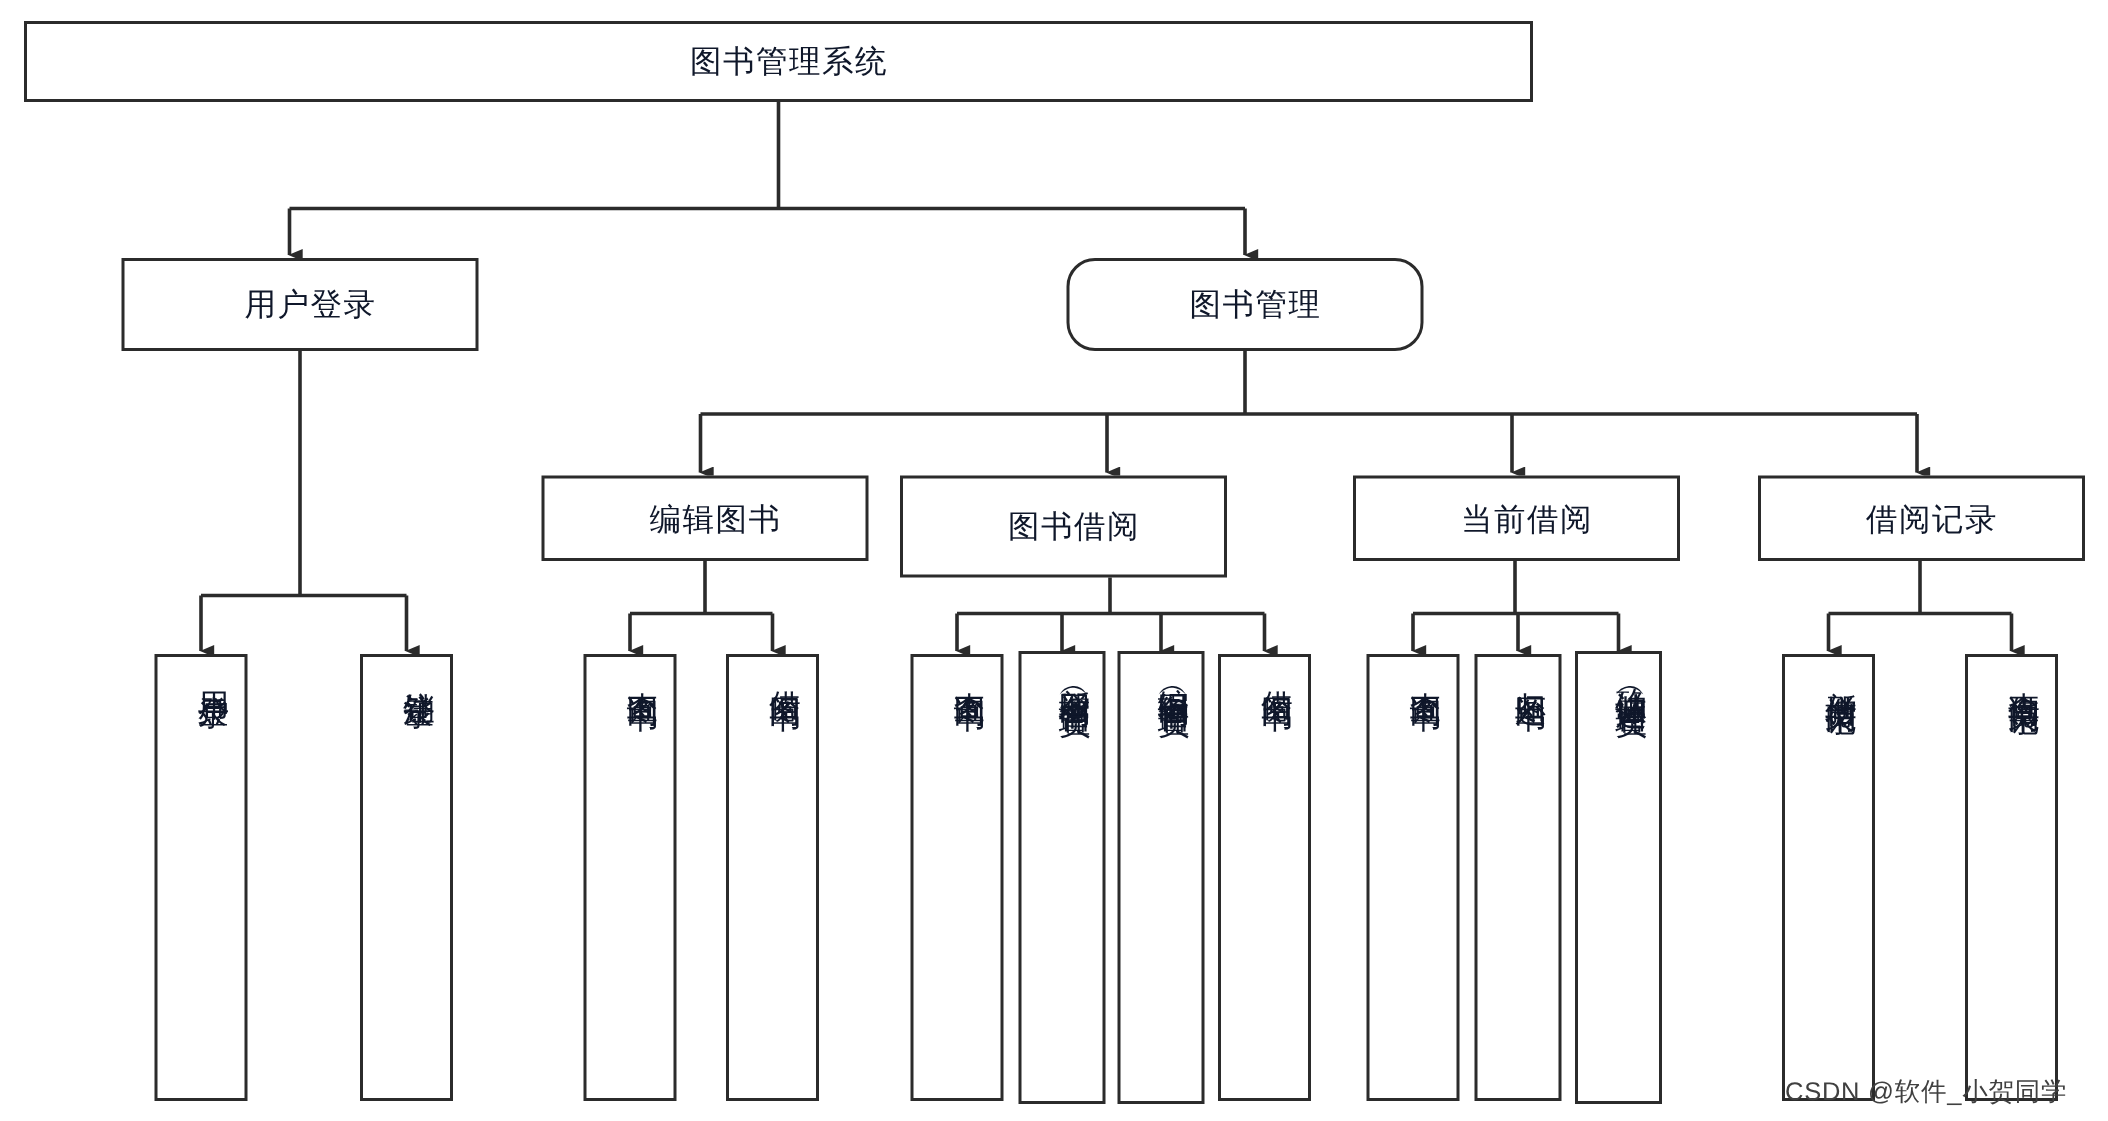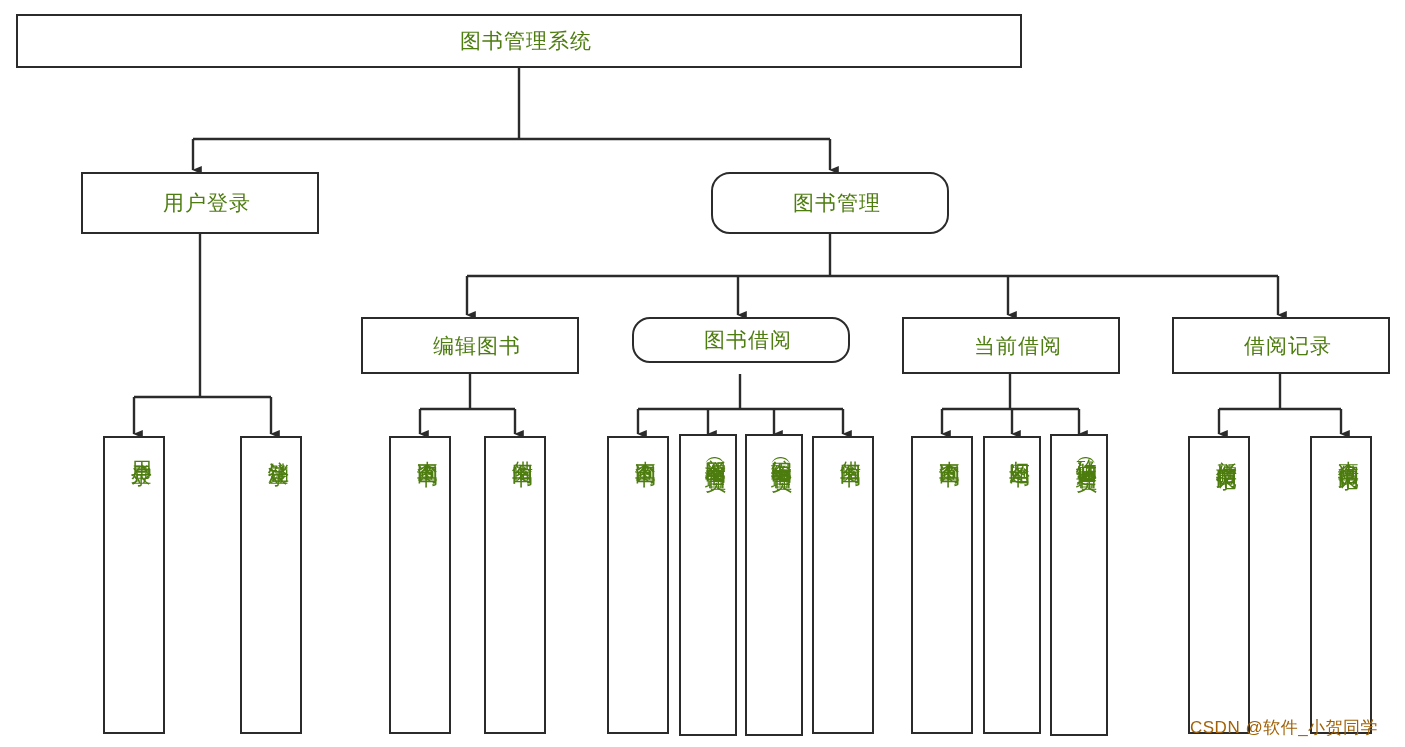--- a/index.html
+++ b/index.html
@@ -25,21 +25,21 @@
     height: 747px;
   }
   .node {
     position: absolute;
     box-sizing: border-box;
     background: #ffffff;
     border: 2.5px solid #2b2b2b;
     display: flex;
     align-items: center;
     justify-content: center;
-    color: #4d7c0f;
+    color: #0f172a;
     padding-left: 14px;
   }
   .node.h {
     font-size: 21px;
     letter-spacing: 1px;
   }
   .node.v {
     align-items: flex-start;
     justify-content: center;
     padding-top: 6px;
@@ -117,21 +117,21 @@
         <span>用户登录</span>
       </div>
       <div class="node h" style="left: 711px; top: 172px; width: 238px; height: 62px; border-radius: 19px;">
         <span>图书管理</span>
       </div>
     </div>
   <div id="level3-host">
       <div class="node h" style="left: 361px; top: 317px; width: 218px; height: 57px;">
         <span>编辑图书</span>
       </div>
-      <div class="node h" style="left: 632px; top: 317px; width: 218px; height: 46px; border-radius: 18px;">
+      <div class="node h" style="left: 600px; top: 317px; width: 218px; height: 68px;">
         <span>图书借阅</span>
       </div>
       <div class="node h" style="left: 902px; top: 317px; width: 218px; height: 57px; font-family: Liberation Serif, serif;">
         <span>当前借阅</span>
       </div>
       <div class="node h" style="left: 1172px; top: 317px; width: 218px; height: 57px;">
         <span>借阅记录</span>
       </div>
     </div>
   <div id="leaves-host">
@@ -169,14 +169,14 @@
         <span class="vtext">确认归还（管理员）</span>
       </div>
       <div class="node v" style="left: 1188px; top: 436px; width: 62px; height: 298px;">
         <span class="vtext">新增借阅记录</span>
       </div>
       <div class="node v" style="left: 1310px; top: 436px; width: 62px; height: 298px;">
         <span class="vtext">查询借阅记录</span>
       </div>
     </div>
 
-  <div class="watermark" style="left: 1190px; top: 716px; color: #a16207;">CSDN @软件_小贺同学</div>
+  <div class="watermark" style="left: 1190px; top: 716px; color: #404040;">CSDN @软件_小贺同学</div>
 </div>
 
 </body></html>

